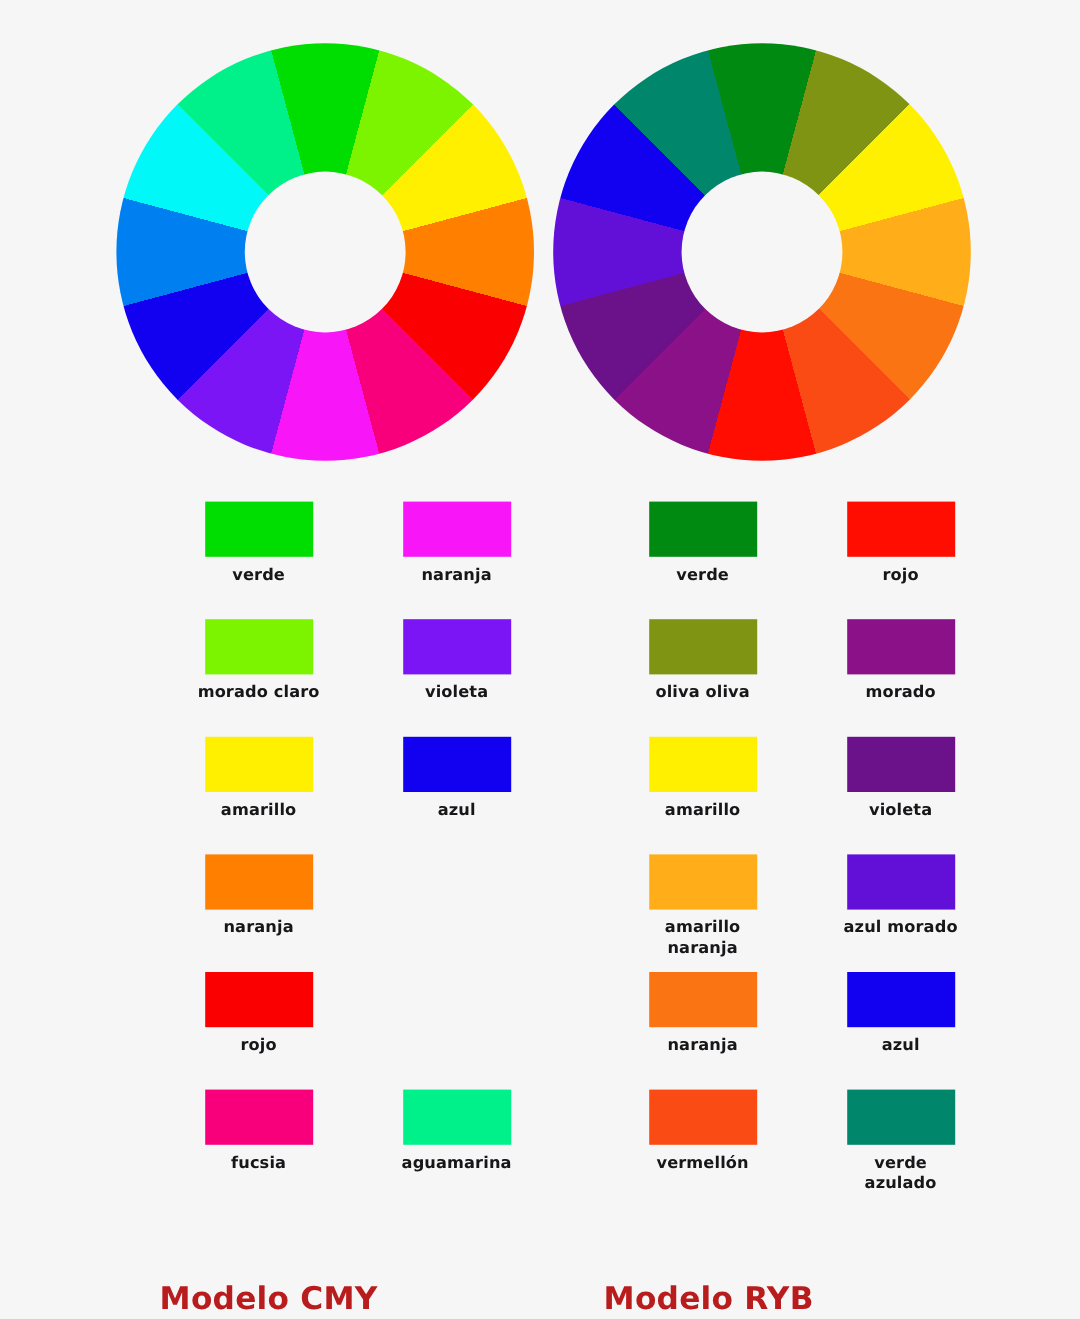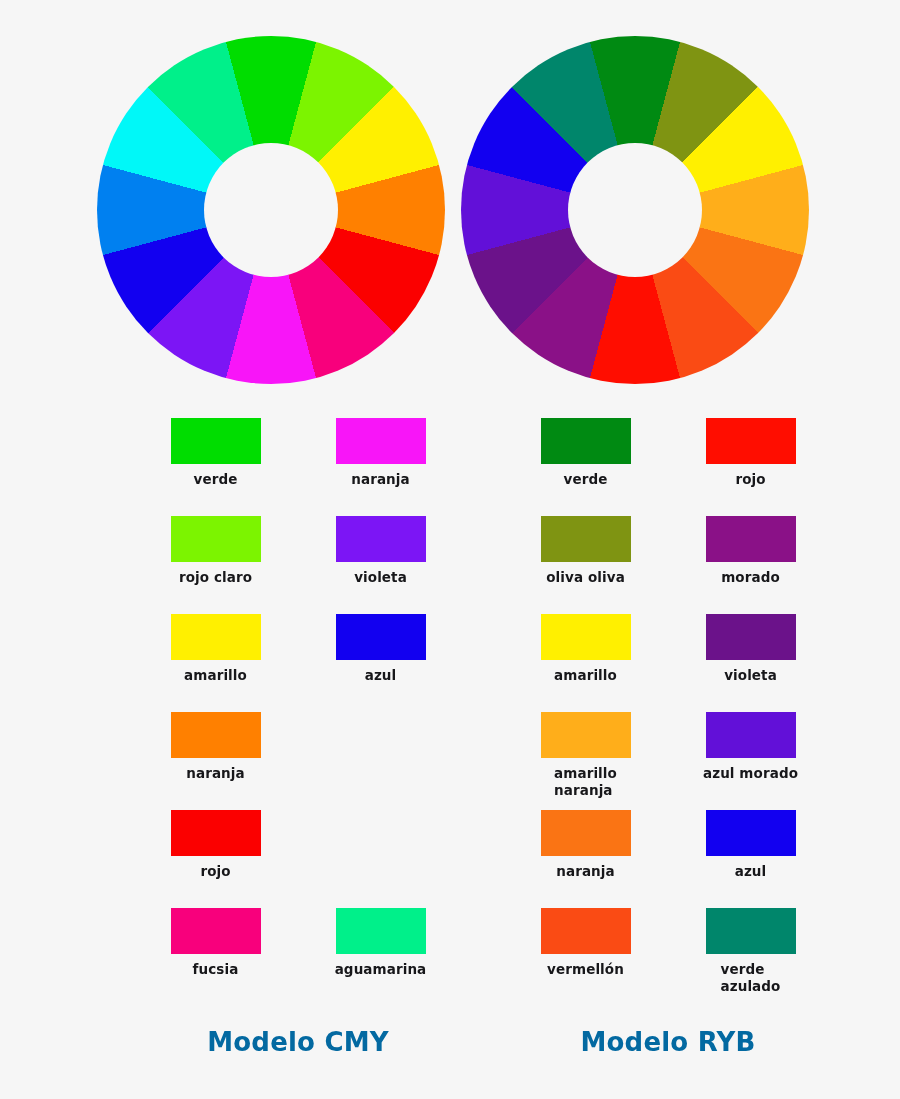--- a/index.html
+++ b/index.html
@@ -73,34 +73,34 @@
   .swatch-chip {
     width: 90px;
     height: 46px;
     flex: none;
   }
   .swatch-label {
     margin-top: 7px;
     font-size: 13.5px;
     font-weight: 700;
     color: #17171a;
+    text-align: center;
     line-height: 17px;
     letter-spacing: 0.1px;
     white-space: pre-line;
   }
 
   
   .model-title {
     position: absolute;
-    top: 1027px;
+    top: 1068px;
     font-size: 26px;
     font-weight: 700;
-    color: #0369a1;
+    color: #b91c1c;
     letter-spacing: 0.2px;
-    text-align: center;
     width: 330px;
   }
   #title-cmy { left: 133px; }
   #title-ryb { left: 503px; }
 </style>
 </head>
 <body>
 
 <div id="wheels">
 
@@ -123,21 +123,21 @@
         <div class="swatch-label">verde</div>
       </div>
       <div class="swatch-cell">
         <div class="swatch-chip" style="background: rgb(248, 21, 248);"></div>
         <div class="swatch-label">naranja</div>
       </div>
     </div>
     <div class="swatch-row">
       <div class="swatch-cell">
         <div class="swatch-chip" style="background: rgb(124, 244, 0);"></div>
-        <div class="swatch-label">rojo claro</div>
+        <div class="swatch-label">morado claro</div>
       </div>
       <div class="swatch-cell">
         <div class="swatch-chip" style="background: rgb(124, 21, 245);"></div>
         <div class="swatch-label">violeta</div>
       </div>
     </div>
     <div class="swatch-row">
       <div class="swatch-cell">
         <div class="swatch-chip" style="background: rgb(255, 240, 0);"></div>
         <div class="swatch-label">amarillo</div>

